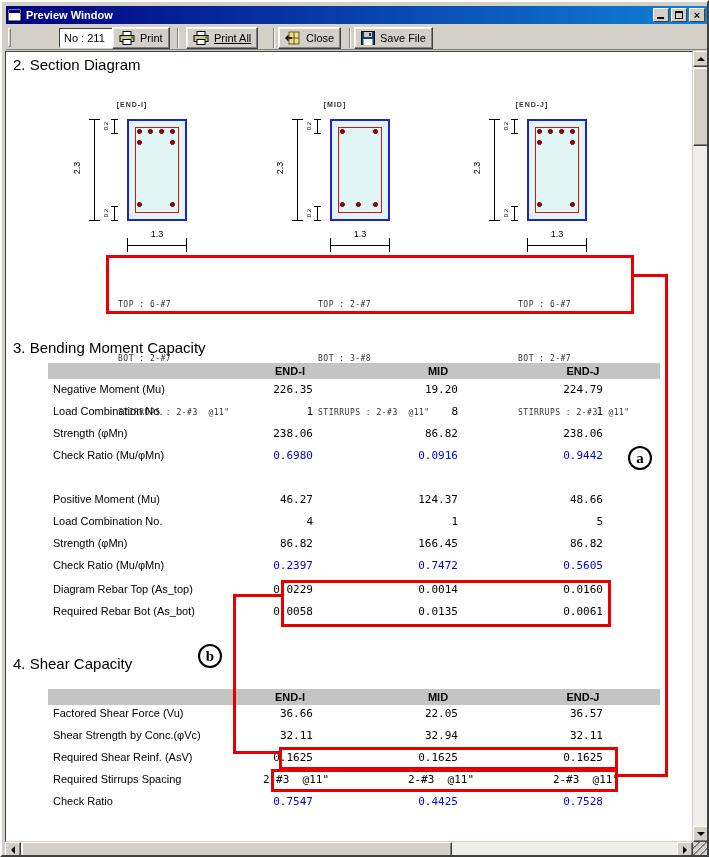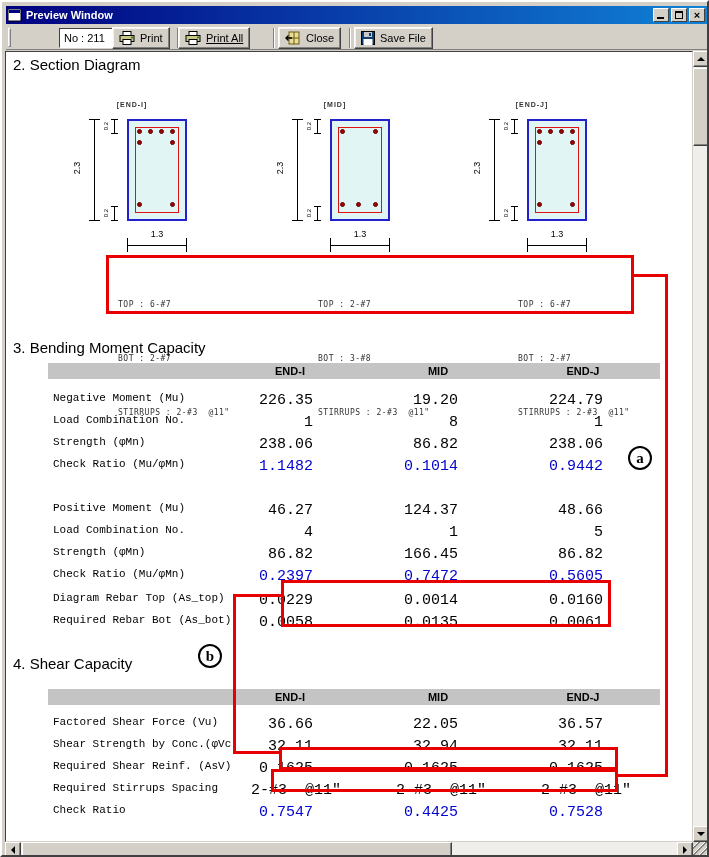--- a/index.html
+++ b/index.html
@@ -51,23 +51,23 @@
   .redbox{border:3px solid #e80000;background:transparent;z-index:30;pointer-events:none;}
   .redline{background:#e80000;z-index:30;pointer-events:none;}
   .annot-circ{width:24px;height:24px;border:2px solid #000;border-radius:50%;z-index:31;
     font-family:"Liberation Serif",serif;font-weight:bold;font-size:15px;text-align:center;line-height:20px;color:#000;background:#fff0;}
   .box1-col{width:200px;font-size:8px;font-family:"DejaVu Sans Mono",monospace;letter-spacing:.5px;color:#333;line-height:18px;white-space:pre;}
   
   .gbar{left:42px;width:612px;height:16px;background:#c4c4c4;}
   .th{top:2px;font-size:11px;font-weight:bold;text-align:center;width:80px;color:#000;}
   .trows{left:0;width:688px;}
   .trow{position:relative;height:22px;width:688px;}
-  .trow span{position:absolute;top:9px;font-family:Liberation Mono, monospace;}
+  .trow span{position:absolute;top:0;}
   .tlabel{left:47px;font-size:11px;color:#000;white-space:nowrap;}
-  .cell{font-size:15px;font-family:"DejaVu Sans Mono",monospace;color:#000;white-space:pre;}
+  .cell{font-size:11px;font-family:"DejaVu Sans Mono",monospace;color:#000;white-space:pre;}
   .cell.c0{left:195px;width:112px;text-align:right;}
   .cell.c1{left:340px;width:112px;text-align:right;}
   .cell.c2{left:485px;width:112px;text-align:right;}
   .cell.ctr.c0{left:235px;width:110px;text-align:center;}
   .cell.ctr.c1{left:380px;width:110px;text-align:center;}
   .cell.ctr.c2{left:525px;width:110px;text-align:center;}
   .cell.blue{color:#0000d0;}
   
   .vscroll{position:absolute;left:691px;top:49px;width:16px;height:791px;background:#f0eeea;}
   .hscroll{position:absolute;left:3px;top:840px;width:688px;height:16px;background:#f0eeea;}
@@ -112,21 +112,21 @@
     <div class="tbtn" style="left:106px;">
       <svg width="16" height="14" viewBox="0 0 16 14">
         <rect x="4" y="0.5" width="8" height="4" fill="#fff" stroke="#000" stroke-width="1"></rect>
         <rect x="1" y="4.5" width="14" height="6" fill="#c8c883" stroke="#000" stroke-width="1"></rect>
         <rect x="4" y="8.5" width="8" height="5" fill="#fff" stroke="#000" stroke-width="1"></rect>
         <circle cx="13" cy="6.5" r="1" fill="#207020"></circle>
       </svg>
       <span>Print</span>
     </div>
     <div class="tbsep" style="left:171px;"></div>
-    <div class="tbtn" style="left:172px;text-decoration:underline;">
+    <div class="tbtn" style="left:180px;text-decoration:underline;">
       <svg width="16" height="14" viewBox="0 0 16 14">
         <rect x="4" y="0.5" width="8" height="4" fill="#fff" stroke="#000" stroke-width="1"></rect>
         <rect x="1" y="4.5" width="14" height="6" fill="#c8c883" stroke="#000" stroke-width="1"></rect>
         <rect x="4" y="8.5" width="8" height="5" fill="#fff" stroke="#000" stroke-width="1"></rect>
         <circle cx="13" cy="6.5" r="1" fill="#207020"></circle>
       </svg>
       <span>Print All</span>
     </div>
     <div class="tbsep" style="left:267px;"></div>
     <div class="tbtn" style="left:272px;">
@@ -278,22 +278,22 @@
           <span class="cell c2">1</span>
         </div>
         <div class="trow">
           <span class="tlabel">Strength (φMn)</span>
           <span class="cell c0">238.06</span>
           <span class="cell c1">86.82</span>
           <span class="cell c2">238.06</span>
         </div>
         <div class="trow">
           <span class="tlabel">Check Ratio (Mu/φMn)</span>
-          <span class="cell c0 blue">1.1482</span>
-          <span class="cell c1 blue">0.1014</span>
+          <span class="cell c0 blue">0.6980</span>
+          <span class="cell c1 blue">0.0916</span>
           <span class="cell c2 blue">0.9442</span>
         </div>
       </div>
     <div class="trows" style="top:441px;">
         <div class="trow">
           <span class="tlabel">Positive Moment (Mu)</span>
           <span class="cell c0">46.27</span>
           <span class="cell c1">124.37</span>
           <span class="cell c2">48.66</span>
         </div>

